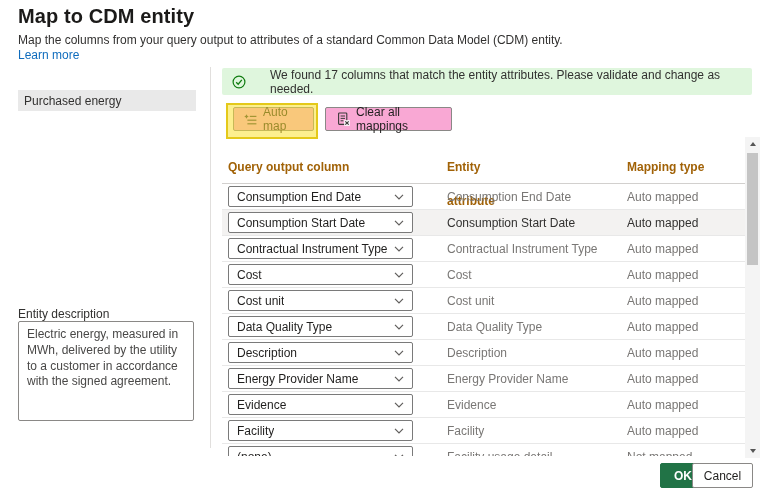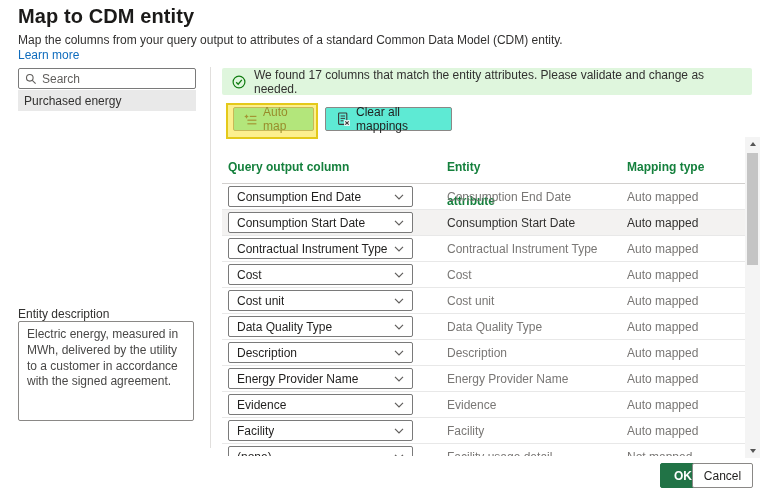--- a/index.html
+++ b/index.html
@@ -14,31 +14,31 @@
   .learn-more{position:absolute;left:18px;top:48px;font-size:12px;color:var(--link-blue,#0f6cbd);text-decoration:none;cursor:pointer;}
   
   .search-box{position:absolute;left:18px;top:68px;width:178px;height:21px;border:1px solid #7a7a7a;border-radius:2px;background:#fff;display:flex;align-items:center;padding:0 6px;gap:5px;}
   .search-box input{border:none;outline:none;flex:1;font-size:12px;font-family:inherit;color:#323130;background:transparent;padding:0;}
   .search-box input::placeholder{color:#605e5c;}
   .entity-item{position:absolute;left:18px;top:90px;width:178px;height:21px;background:#e9e9e9;font-size:12px;color:#323130;display:flex;align-items:center;padding:0 6px;cursor:pointer;}
   .desc-label{position:absolute;left:18px;top:307px;font-size:12px;color:#323130;}
   .desc-box{position:absolute;left:18px;top:321px;width:176px;height:100px;border:1px solid #8a8886;border-radius:2px;background:#fff;padding:5px 8px;font-size:12px;line-height:1.32;color:#494847;overflow:hidden;}
   .v-divider{position:absolute;left:210px;top:67px;width:1px;height:381px;background:#e1dfdd;}
   
-  .banner{position:absolute;left:222px;top:68px;width:530px;height:27px;background:var(--success-bg,#dff6dd);border-radius:2px;display:flex;align-items:center;padding:0 10px;gap:8px;}
+  .banner{position:absolute;left:222px;top:68px;width:530px;height:27px;background:var(--success-bg,#dff6dd);border-radius:2px;display:flex;align-items:center;padding:0 10px;gap:24px;}
   .banner .msg{font-size:12px;color:#323130;}
   
-  .btn{position:absolute;height:24px;border:1px solid #8a8886;border-radius:2px;background:#5eead4;display:flex;align-items:center;justify-content:center;gap:6px;font-size:12px;color:#201f1e;cursor:pointer;padding:0 10px;}
+  .btn{position:absolute;height:24px;border:1px solid #8a8886;border-radius:2px;background:#f9a8d4;display:flex;align-items:center;justify-content:center;gap:6px;font-size:12px;color:#201f1e;cursor:pointer;padding:0 10px;}
   .btn-automap{left:233px;top:107px;width:81px;}
   .btn-clear{left:325px;top:107px;width:127px;}
   .highlight{position:absolute;left:226px;top:103px;width:92px;height:36px;background:rgba(249,226,50,.55);border:2px solid rgba(227,198,20,.95);z-index:5;pointer-events:none;}
   
   .table{position:absolute;left:222px;top:150px;width:524px;height:306px;overflow:hidden;}
   .thead{position:relative;height:34px;border-bottom:1px solid #d2d0ce;}
-  .thead span{position:absolute;top:0;line-height:34px;font-size:12px;font-weight:700;color:#15803d;cursor:pointer;}
+  .thead span{position:absolute;top:0;line-height:34px;font-size:12px;font-weight:700;color:#a16207;cursor:pointer;}
   .th1{left:6px;} .th2{left:225px;} .th3{left:405px;}
   .sort-arrow{font-weight:400;color:#605e5c;font-size:11px;margin-left:6px;}
   .trow{position:relative;height:26px;border-bottom:1px solid #e8e8e8;display:flex;align-items:center;}
   .trow.selected{background:#f3f2f1;}
   .dropdown{margin-left:6px;width:185px;height:21px;border:1px solid #7a7a7a;border-radius:2px;background:#fff;display:flex;align-items:center;justify-content:space-between;padding:0 8px;font-size:12px;color:#201f1e;cursor:pointer;}
   .dd-value{white-space:nowrap;overflow:hidden;}
   .attr,.mtype{position:absolute;font-size:12px;color:#797775;white-space:nowrap;}
   .attr{left:225px;} .mtype{left:405px;}
   .trow.selected .attr,.trow.selected .mtype{color:#323130;}
   
@@ -56,29 +56,20 @@
 </style>
 </head>
 <body>
 
 <div class="stage">
 
   <div class="title">Map to CDM entity</div>
   <div class="subtitle">Map the columns from your query output to attributes of a standard Common Data Model (CDM) entity.</div>
   <a class="learn-more">Learn more</a>
 
-  <div class="search-box">
-    <span>
-      <svg width="12" height="12" viewBox="0 0 12 12">
-          <circle cx="4.8" cy="4.8" r="3.3" fill="none" stroke="#605e5c" stroke-width="1.1"></circle>
-          <line x1="7.3" y1="7.3" x2="10.6" y2="10.6" stroke="#605e5c" stroke-width="1.1"></line>
-        </svg>
-    </span>
-    <input type="text" placeholder="Search" style="">
-  </div>
 
   <div class="entity-item">
     <span>Purchased energy</span>
   </div>
 
   <div class="desc-label">Entity description</div>
   <div class="desc-box">Electric energy, measured in MWh, delivered by the utility to a customer in accordance with the signed agreement.</div>
 
   <div class="v-divider"></div>
 

